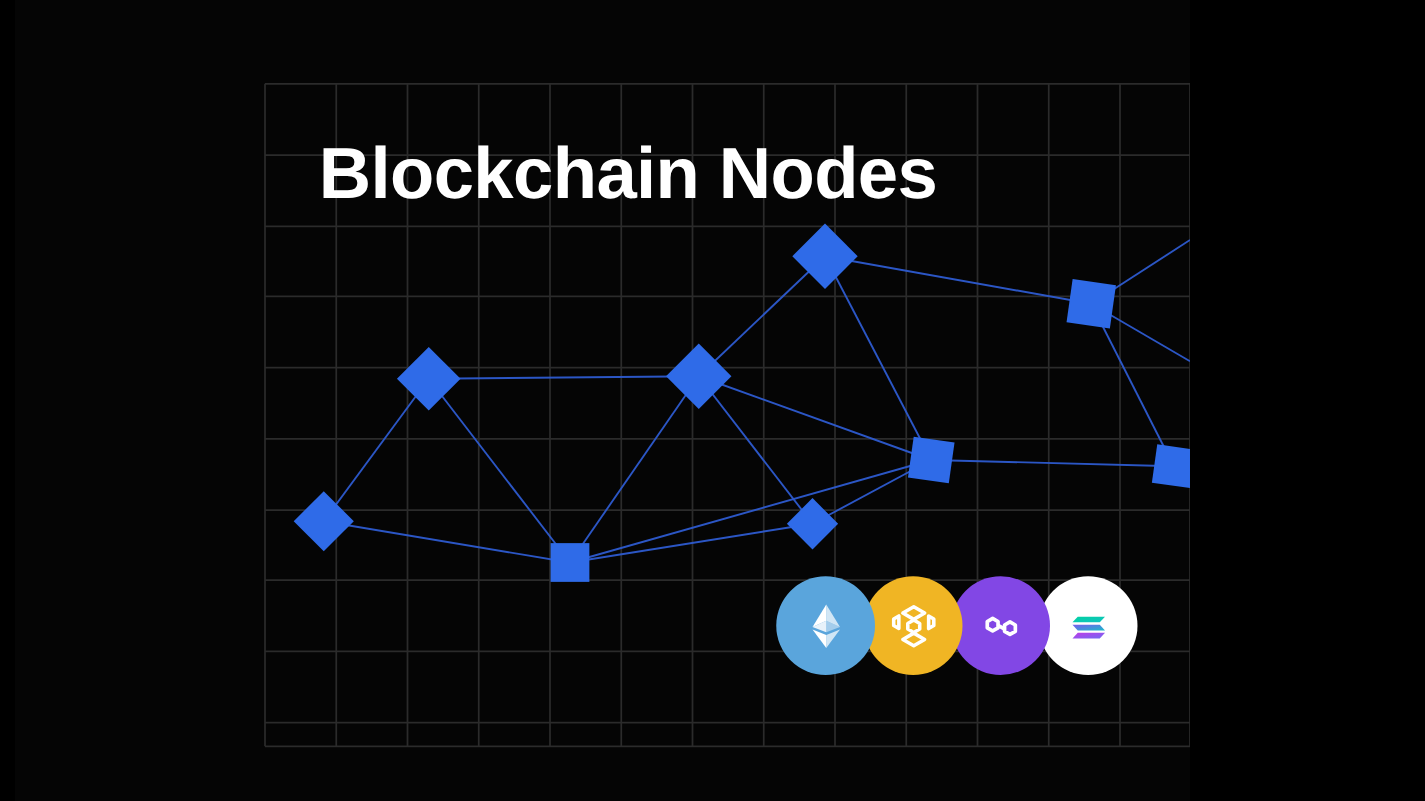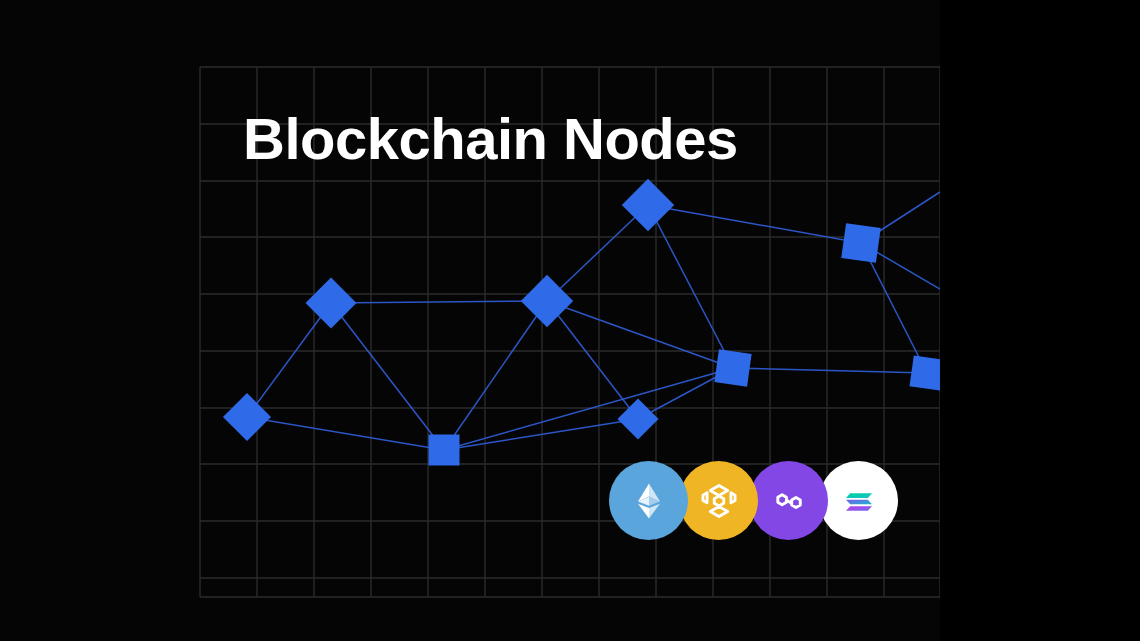--- a/index.html
+++ b/index.html
@@ -9,20 +9,21 @@
   }
   body {
     font-family: "Liberation Sans", sans-serif;
   }
   #stage {
     position: relative;
     width: 940px;
     height: 641px;
     background: #050505;
     overflow: hidden;
+    margin-left: 12px;
   }
   #scene {
     position: absolute;
     inset: 0;
     width: 1140px;
     height: 641px;
   }
   .title {
     position: absolute;
     left: 243px;

